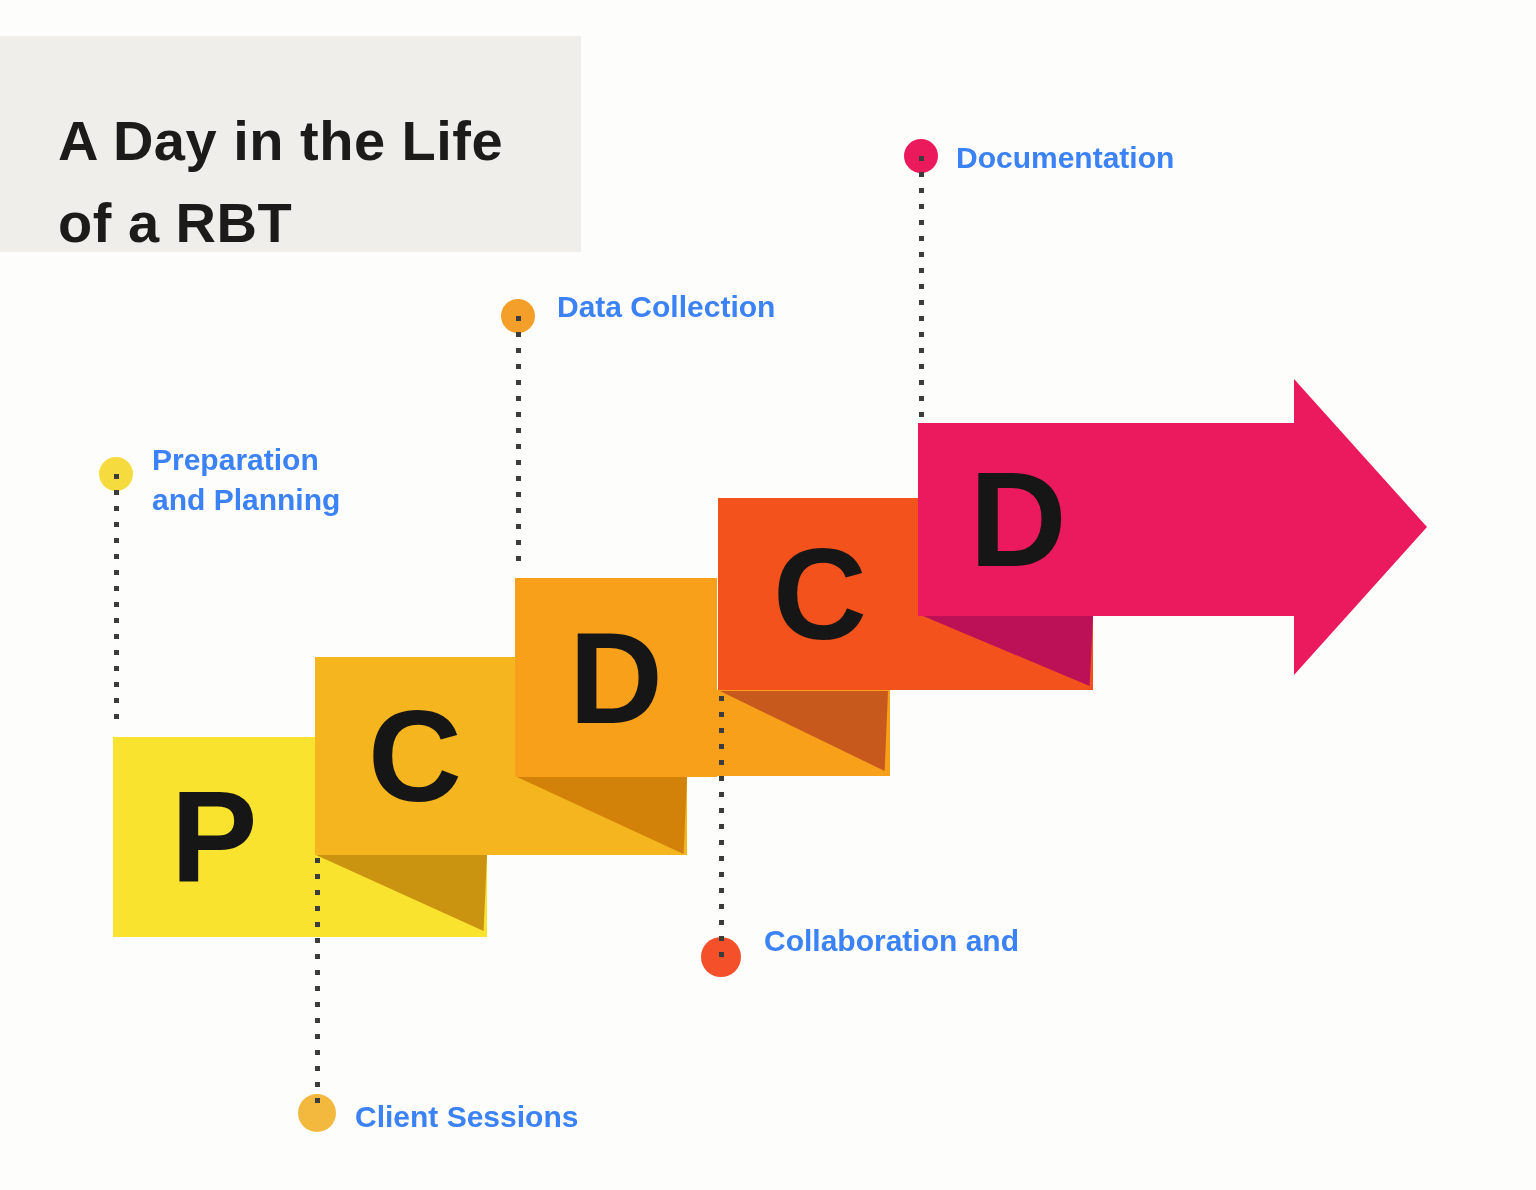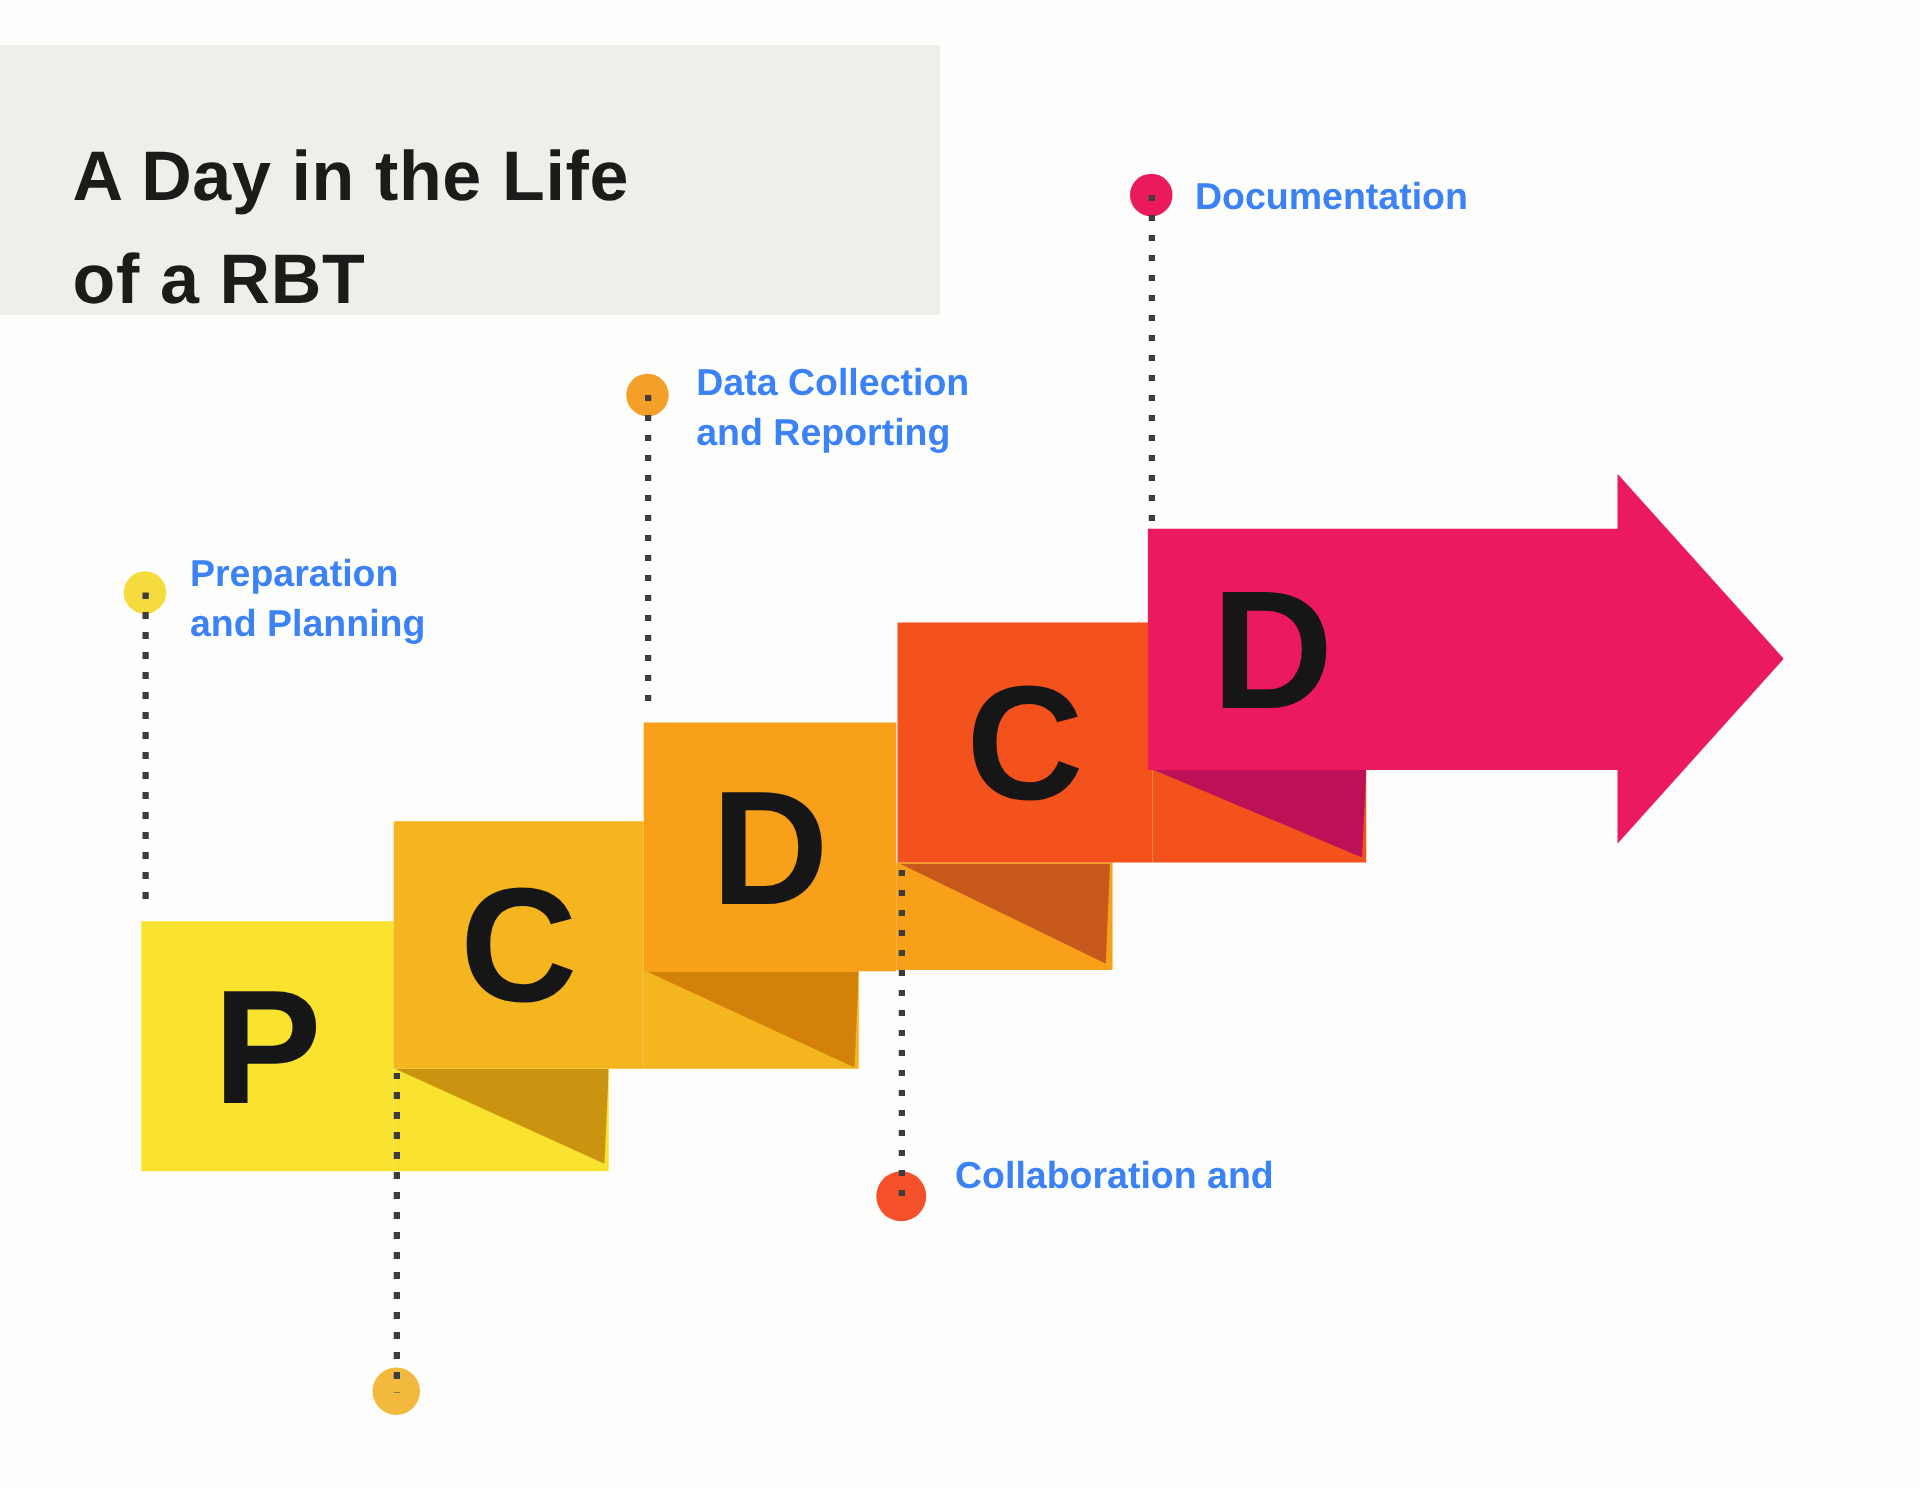--- a/index.html
+++ b/index.html
@@ -1,20 +1,20 @@
 <!DOCTYPE html>
 <html><head>
 <meta charset="utf-8">
 <style>
   html,body{margin:0;padding:0;}
   body{font-family:"Liberation Sans", sans-serif;}
   #canvas{position:relative;width:1536px;height:1190px;overflow:hidden;background:#FDFDFC;}
 
   
-  .title-box{position:absolute;left:0;top:36px;width:752px;height:216px;background:#EFEEEB;}
+  .title-box{position:absolute;left:0;top:36px;width:581px;height:216px;background:#EFEEEB;}
   .title-text{position:absolute;left:58px;top:64px;font-size:56px;font-weight:bold;
               color:#1C1B19;line-height:1.46;letter-spacing:0.5px;}
 
   
   .sq{position:absolute;display:flex;align-items:center;justify-content:center;}
   .sq .letter{font-size:130px;font-weight:bold;color:#161616;line-height:1;}
   .s1{left:113px;top:737px;width:202px;height:200px;}
   .s2{left:315px;top:657px;width:200px;height:198px;}
   .s3{left:515px;top:578px;width:202px;height:199px;}
   .s4{left:718px;top:498px;width:204px;height:192px;}
@@ -117,23 +117,25 @@
   <div class="dline l1"></div>
   <div class="dline l2"></div>
   <div class="dline l3"></div>
   <div class="dline l4"></div>
   <div class="dline l5"></div>
 
   <div class="lbl lb1">
     <div>Preparation</div>
     <div>and Planning</div>
   </div>
+  <div class="lbl lb2">
+    <div>Client Sessions</div>
+  </div>
   <div class="lbl lb3">
     <div>Data Collection</div>
-    <div>and Reporting</div>
   </div>
   <div class="lbl lb4">
     <div>Collaboration and</div>
   </div>
   <div class="lbl lb5">
     <div>Documentation</div>
   </div>
 
 
 </div>

